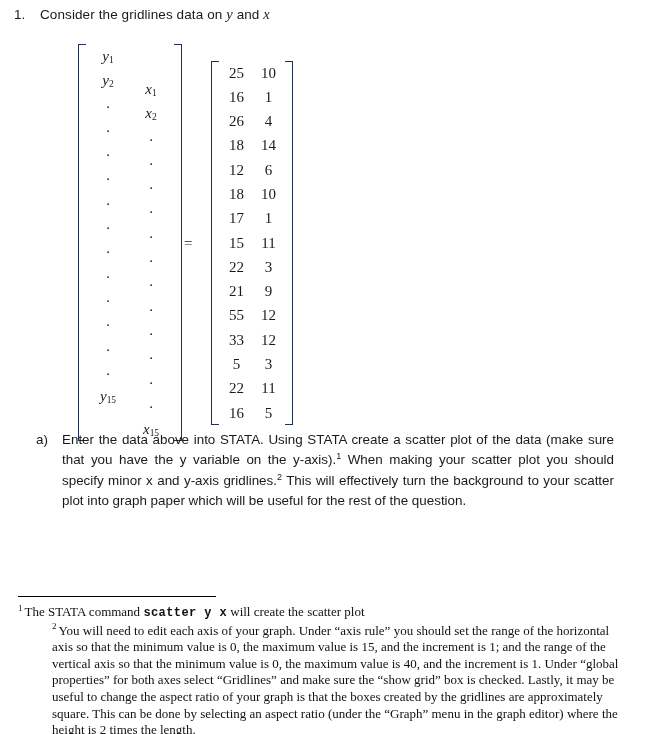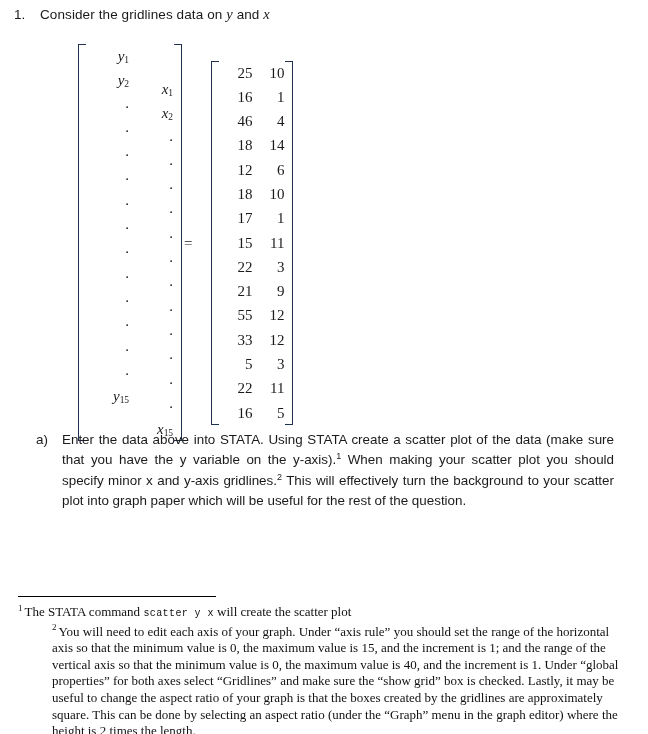--- a/index.html
+++ b/index.html
@@ -66,21 +66,21 @@
     right: 0;
     border-right: 1.6px solid #20314f;
   }
   .mcol {
     display: flex;
     flex-direction: column;
   }
   .mcell {
     height: 24.3px;
     line-height: 24.3px;
-    text-align: right;
+    text-align: center;
     font-family: "Liberation Serif", serif;
     font-size: 15px;
     color: #1a1a1a;
   }
   
   .sym .mcol { width: 42px; }
   .sym .mcol.c2 { width: 44px; margin-top: 33px; }
   .sym .mcell { font-style: italic; }
   .mcell sub {
     font-style: normal;
@@ -153,22 +153,22 @@
   .footnote { margin: 0 0 0 0; }
   .footnote + .footnote { margin-top: 1px; margin-left: 34px; }
   .footnote sup {
     font-size: 9px;
     vertical-align: super;
     line-height: 0;
     margin-right: 2px;
   }
   .cmd {
     font-family: "Liberation Mono", monospace;
-    font-weight: normal;
-    font-size: 10px;
+    font-weight: bold;
+    font-size: 12px;
     letter-spacing: .4px;
   }
 </style>
 </head>
 <body>
 
 <div class="question-line">
   <span class="q-num">1.</span><span>Consider the gridlines data on</span>
   <span class="mathvar">y</span>
   <span>and</span>
@@ -213,21 +213,21 @@
         <div class="mcell">x<sub>15</sub></div>
       </div>
   </div>
 
   <div class="equals">=</div>
 
   <div class="matrix num">
     <div class="mcol c1" id="num-col-y">
         <div class="mcell">25</div>
         <div class="mcell">16</div>
-        <div class="mcell">46</div>
+        <div class="mcell">26</div>
         <div class="mcell">18</div>
         <div class="mcell">12</div>
         <div class="mcell">18</div>
         <div class="mcell">17</div>
         <div class="mcell">15</div>
         <div class="mcell">22</div>
         <div class="mcell">21</div>
         <div class="mcell">55</div>
         <div class="mcell">33</div>
         <div class="mcell">5</div>

